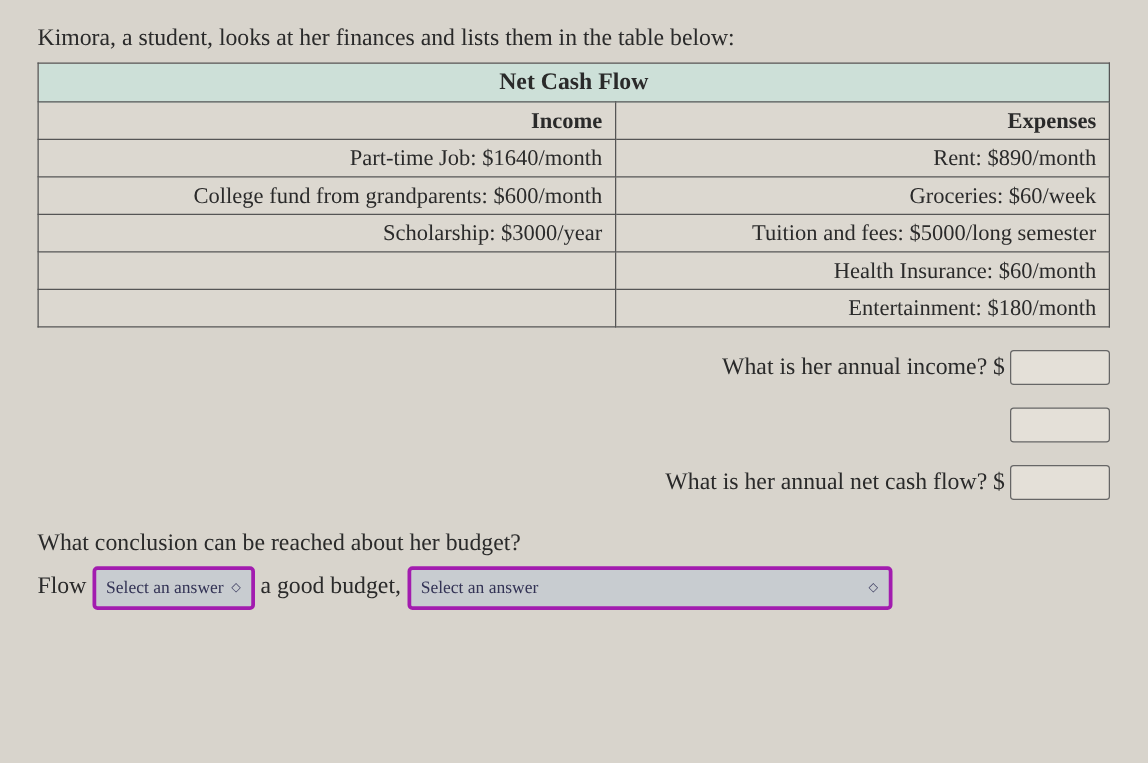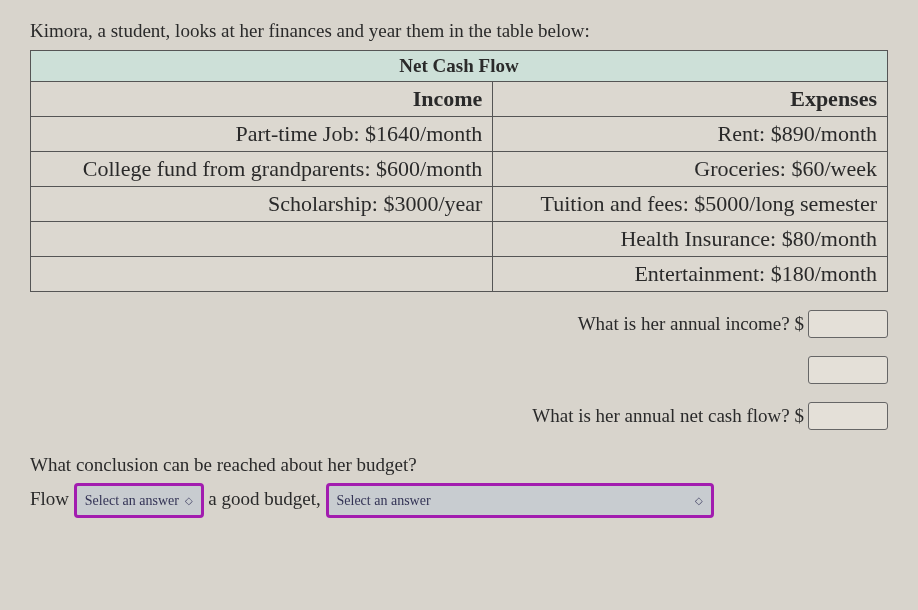--- a/index.html
+++ b/index.html
@@ -19,21 +19,21 @@
   }
   table {
     border-collapse: collapse;
     width: 100%;
     margin-bottom: 18px;
     background: #dcd8d0;
   }
   th, td {
     border: 1px solid #555;
     padding: 4px 10px;
-    font-size: 22px;
+    font-size: 18px;
   }
   .title-row th {
     background: #cde0d8;
     text-align: center;
     font-weight: bold;
     font-size: 19px;
   }
   .header-row td {
     font-weight: bold;
     text-align: right;
@@ -85,21 +85,21 @@
     right: 8px;
   }
   .arrow {
     font-size: 10px;
     color: #446;
   }
 </style>
 </head>
 <body>
 
-<div class="intro">Kimora, a student, looks at her finances and year them in the table below:</div>
+<div class="intro">Kimora, a student, looks at her finances and lists them in the table below:</div>
 
 <table>
   <tbody>
       <tr class="title-row">
     <th colspan="2">Net Cash Flow</th>
   </tr>
   <tr class="header-row">
     <td>Income</td>
     <td>Expenses</td>
   </tr>
@@ -110,21 +110,21 @@
   <tr class="data-row">
     <td>College fund from grandparents: $600/month</td>
     <td>Groceries: $60/week</td>
   </tr>
   <tr class="data-row">
     <td>Scholarship: $3000/year</td>
     <td>Tuition and fees: $5000/long semester</td>
   </tr>
   <tr class="data-row">
     <td></td>
-    <td>Health Insurance: $80/month</td>
+    <td>Health Insurance: $60/month</td>
   </tr>
   <tr class="data-row">
     <td></td>
     <td>Entertainment: $180/month</td>
   </tr>
 </tbody>
   </table>
 
 <div class="question-line">
   <span>What is her annual income? $</span>

